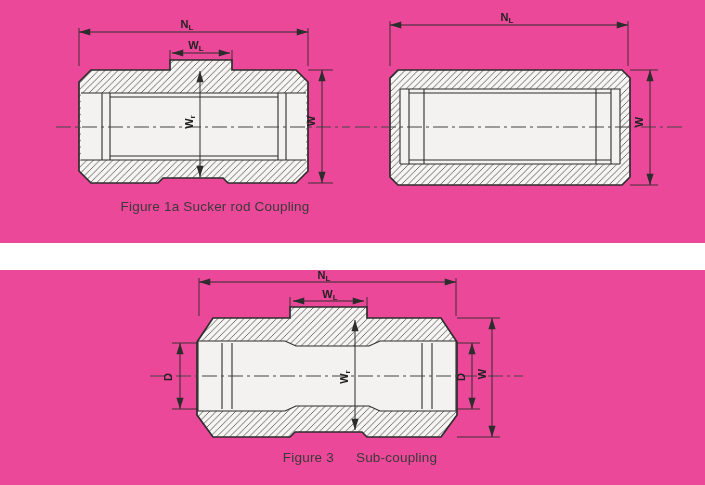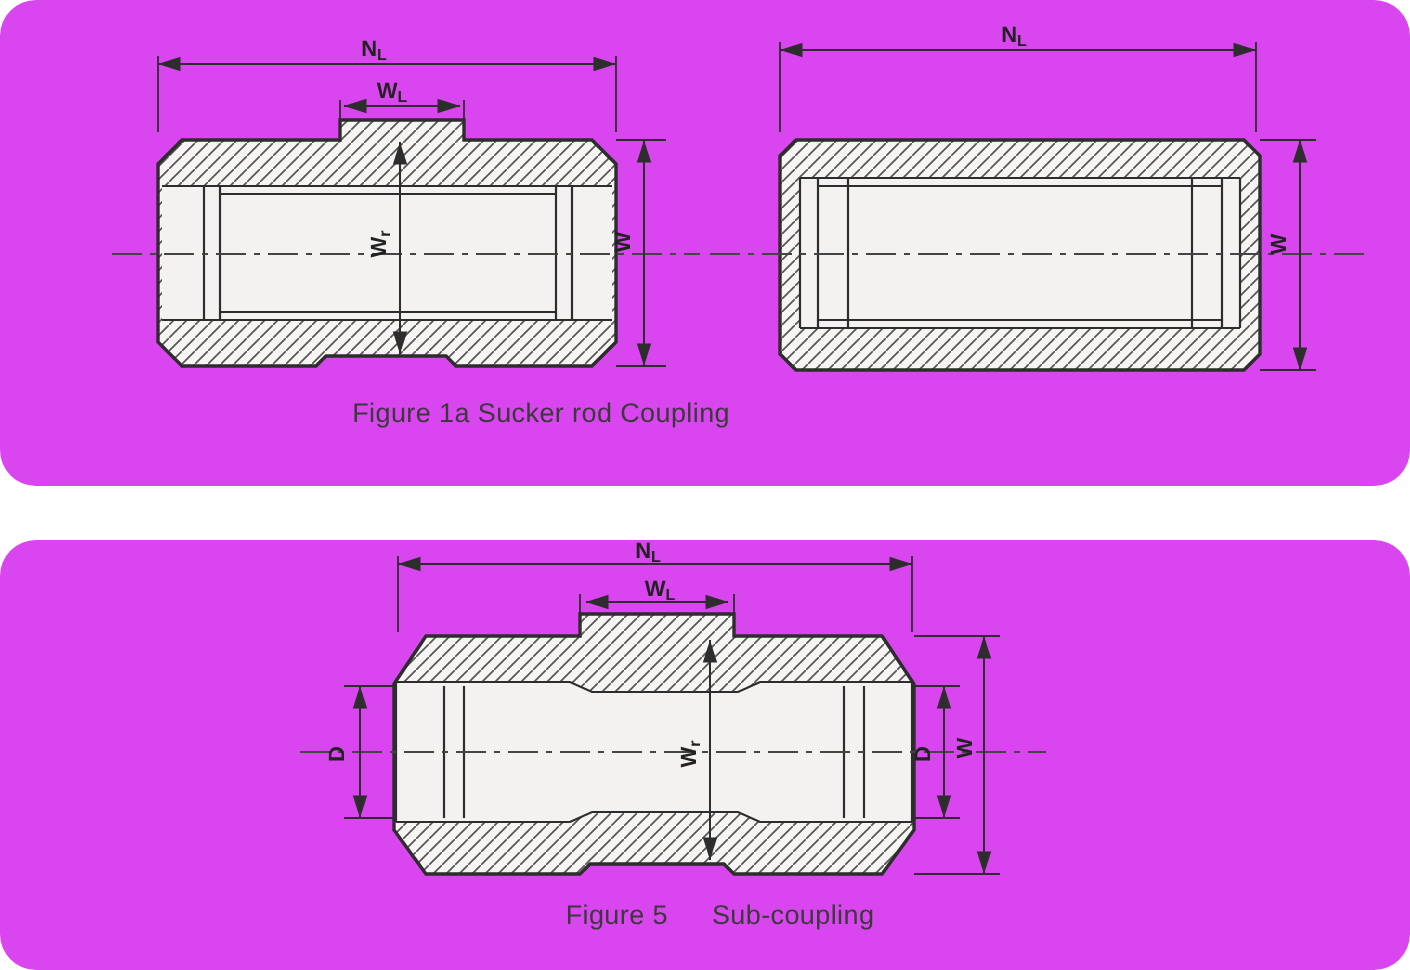--- a/index.html
+++ b/index.html
@@ -1,31 +1,31 @@
 <!DOCTYPE html>
 <html><head>
 <meta charset="utf-8">
 <style>
   html,body{margin:0;padding:0;}
   body{
     width:705px;height:485px;position:relative;background:#ffffff;
     font-family:"Liberation Sans", sans-serif;overflow:hidden;
   }
-  .panel{position:absolute;left:0;width:705px;background:#d946ef;border-radius:18px;}
+  .panel{position:absolute;left:0;width:705px;background:#ec4899;}
   #panel-top{top:0;height:243px;}
   #panel-bottom{top:270px;height:215px;}
   .figsvg{position:absolute;top:0;}
   #svg-fig1a{left:0;}
   #svg-fig1b{left:352px;}
   #svg-fig3{left:0;}
   .caption{
     position:absolute;text-align:center;
     font-size:13.5px;color:#3a3a3a;letter-spacing:0.2px;
   }
-  #caption-1a{left:65px;top:199px;width:300px;text-align:right;}
+  #caption-1a{left:65px;top:199px;width:300px;}
   #caption-1b{left:388px;top:199px;width:260px;}
   #caption-3{left:110px;top:180px;width:500px;}
   #caption-3 .cap-num{margin-right:22px;}
   .dim{font-family:"Liberation Sans", sans-serif;font-size:11px;font-weight:700;fill:#222;text-anchor:middle;}
   .sub{font-size:8px;}
   .outline{fill:url(#hA);stroke:#2d2d2d;stroke-width:1.7;}
   .outlineB{fill:url(#hB);stroke:#2d2d2d;stroke-width:1.7;}
   .outlineC{fill:url(#hC);stroke:#2d2d2d;stroke-width:1.7;}
   .bore{stroke:#2d2d2d;stroke-width:1.1;fill:none;}
   .borefill{fill:#f3f2f0;stroke:none;}
@@ -206,15 +206,15 @@
 
     <g>
       <line class="extline" x1="457" y1="48" x2="500" y2="48"></line>
       <line class="extline" x1="457" y1="167" x2="500" y2="167"></line>
       <line class="dimline" x1="492" y1="48" x2="492" y2="167" marker-start="url(#aC)" marker-end="url(#aC)"></line>
       <text class="dim" transform="rotate(-90 486 104)" x="486" y="104"><tspan>W</tspan><tspan class="sub" dy="2"></tspan></text>
     </g>
   </svg>
 
   <div class="caption" id="caption-3">
-    <span class="cap-num">Figure 5</span><span>Sub-coupling</span>
+    <span class="cap-num">Figure 3</span><span>Sub-coupling</span>
   </div>
 </div>
 
 </body></html>

